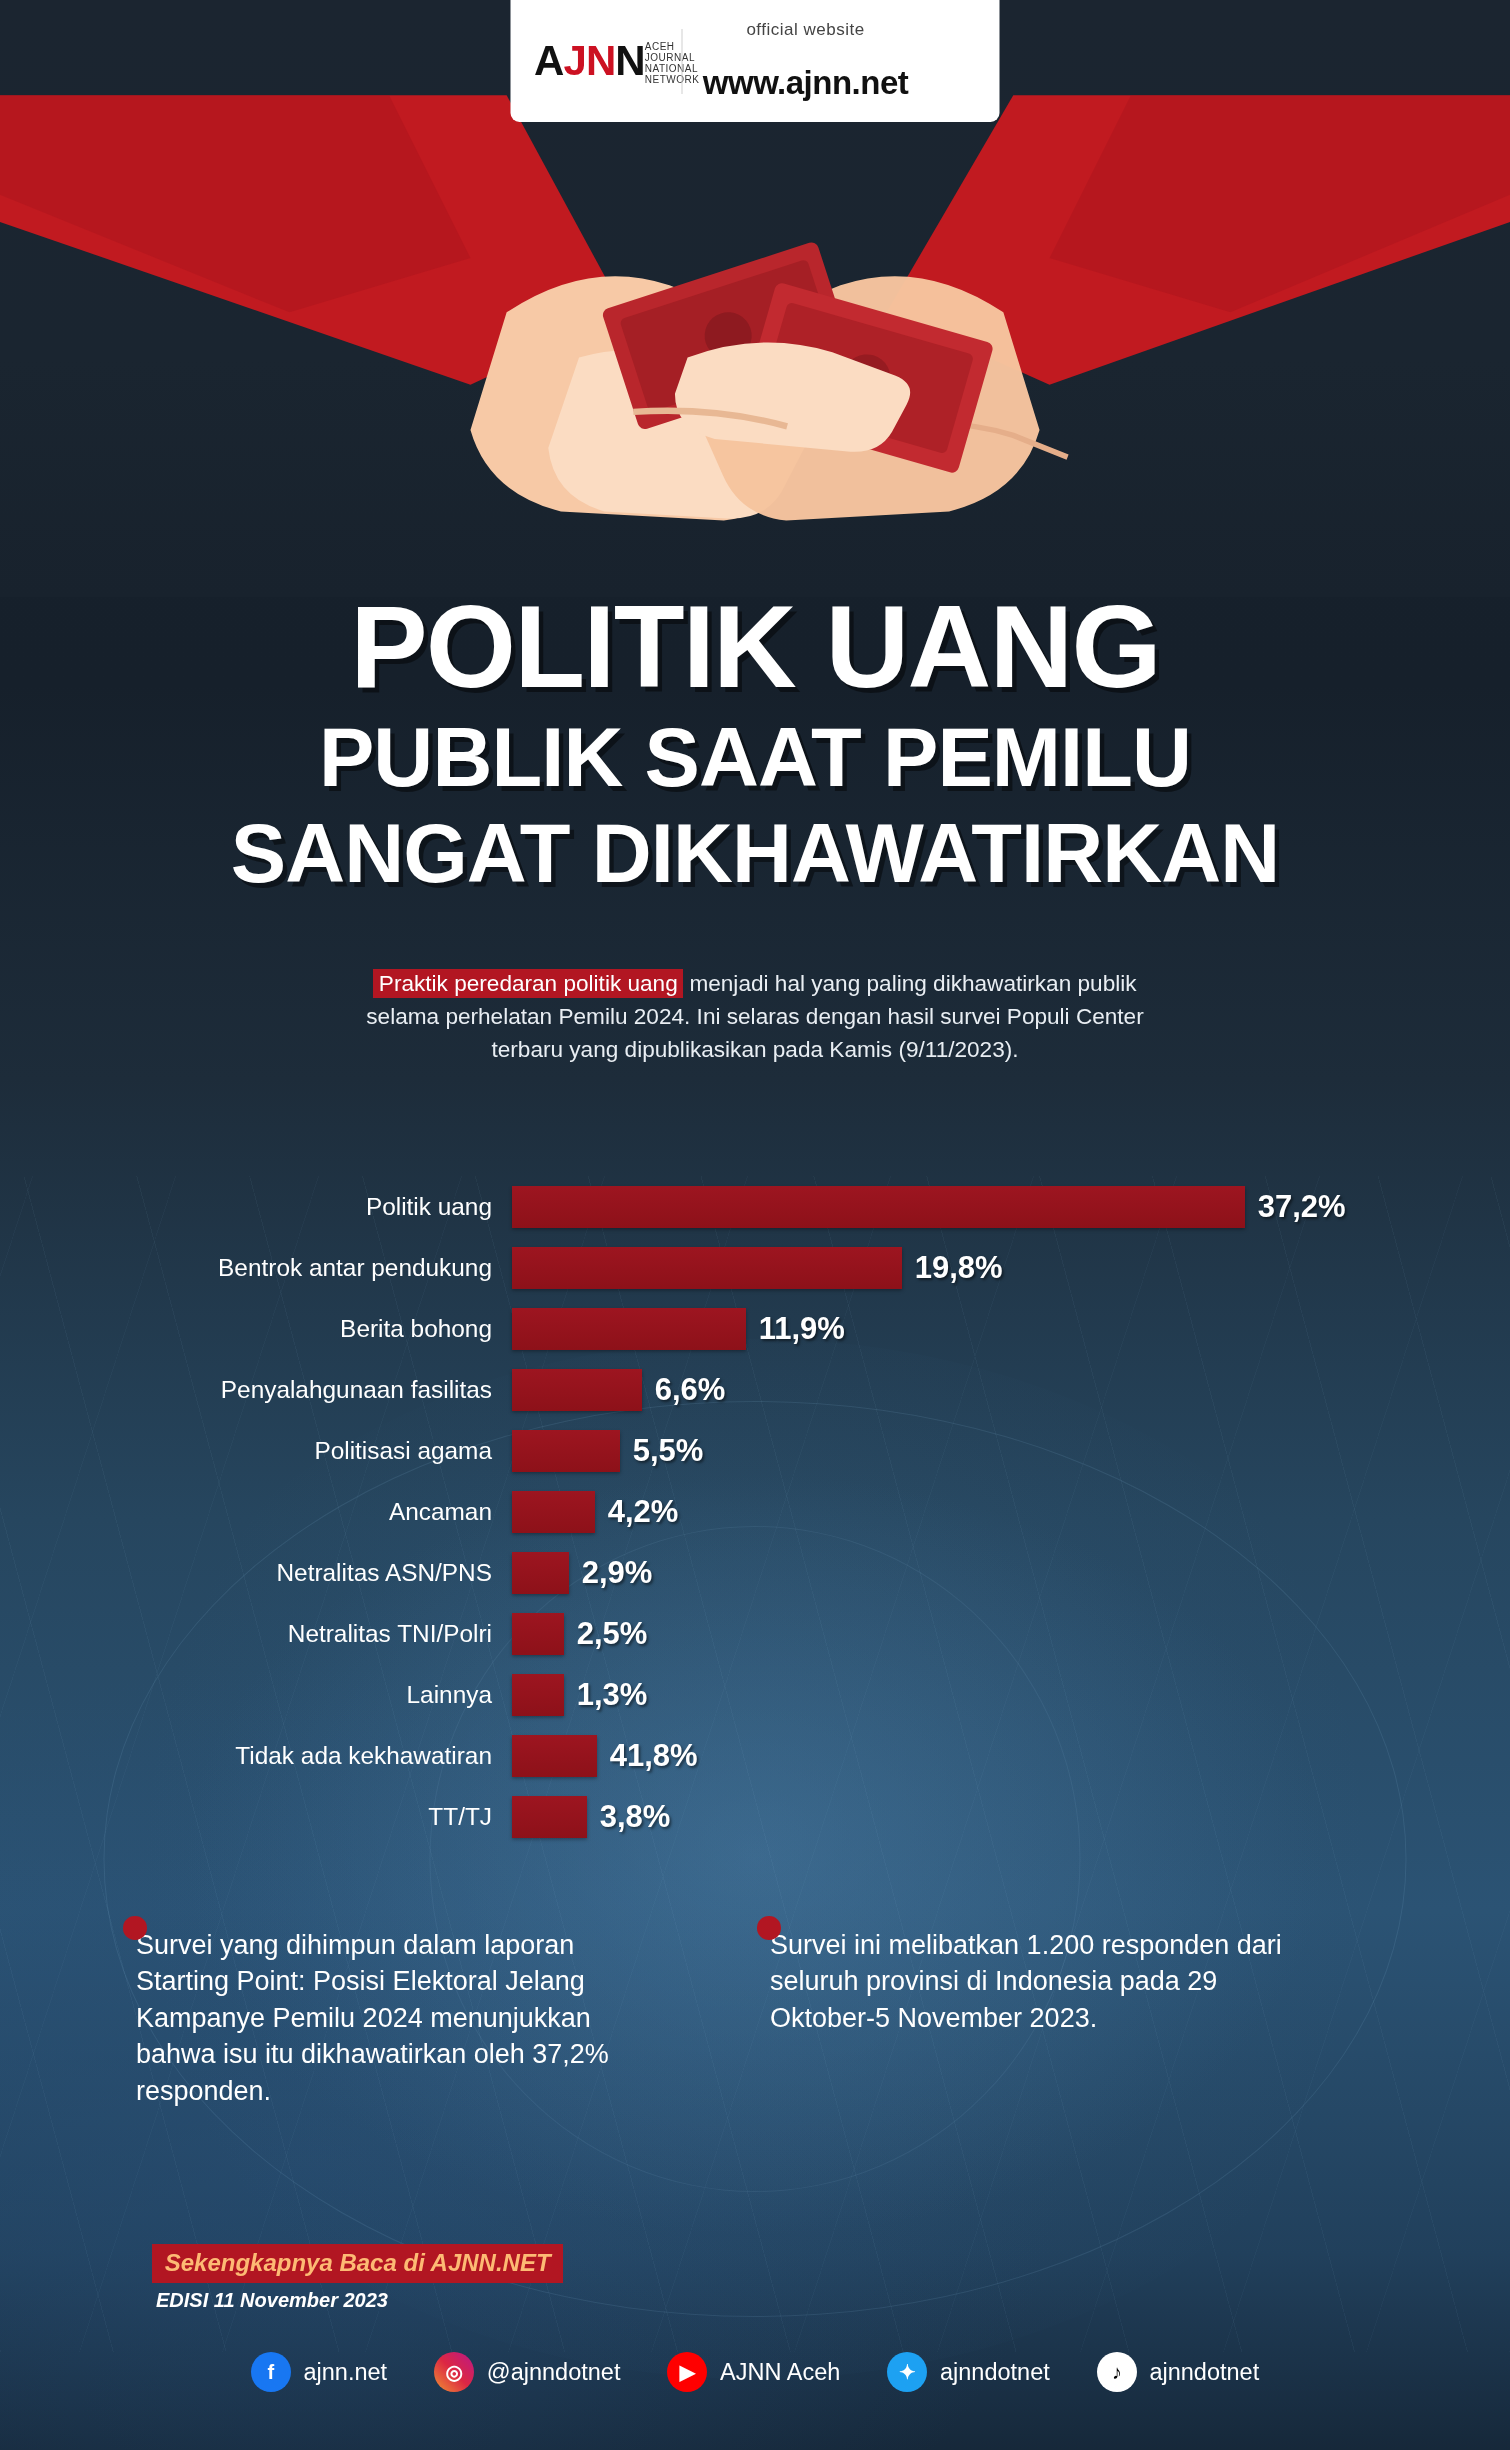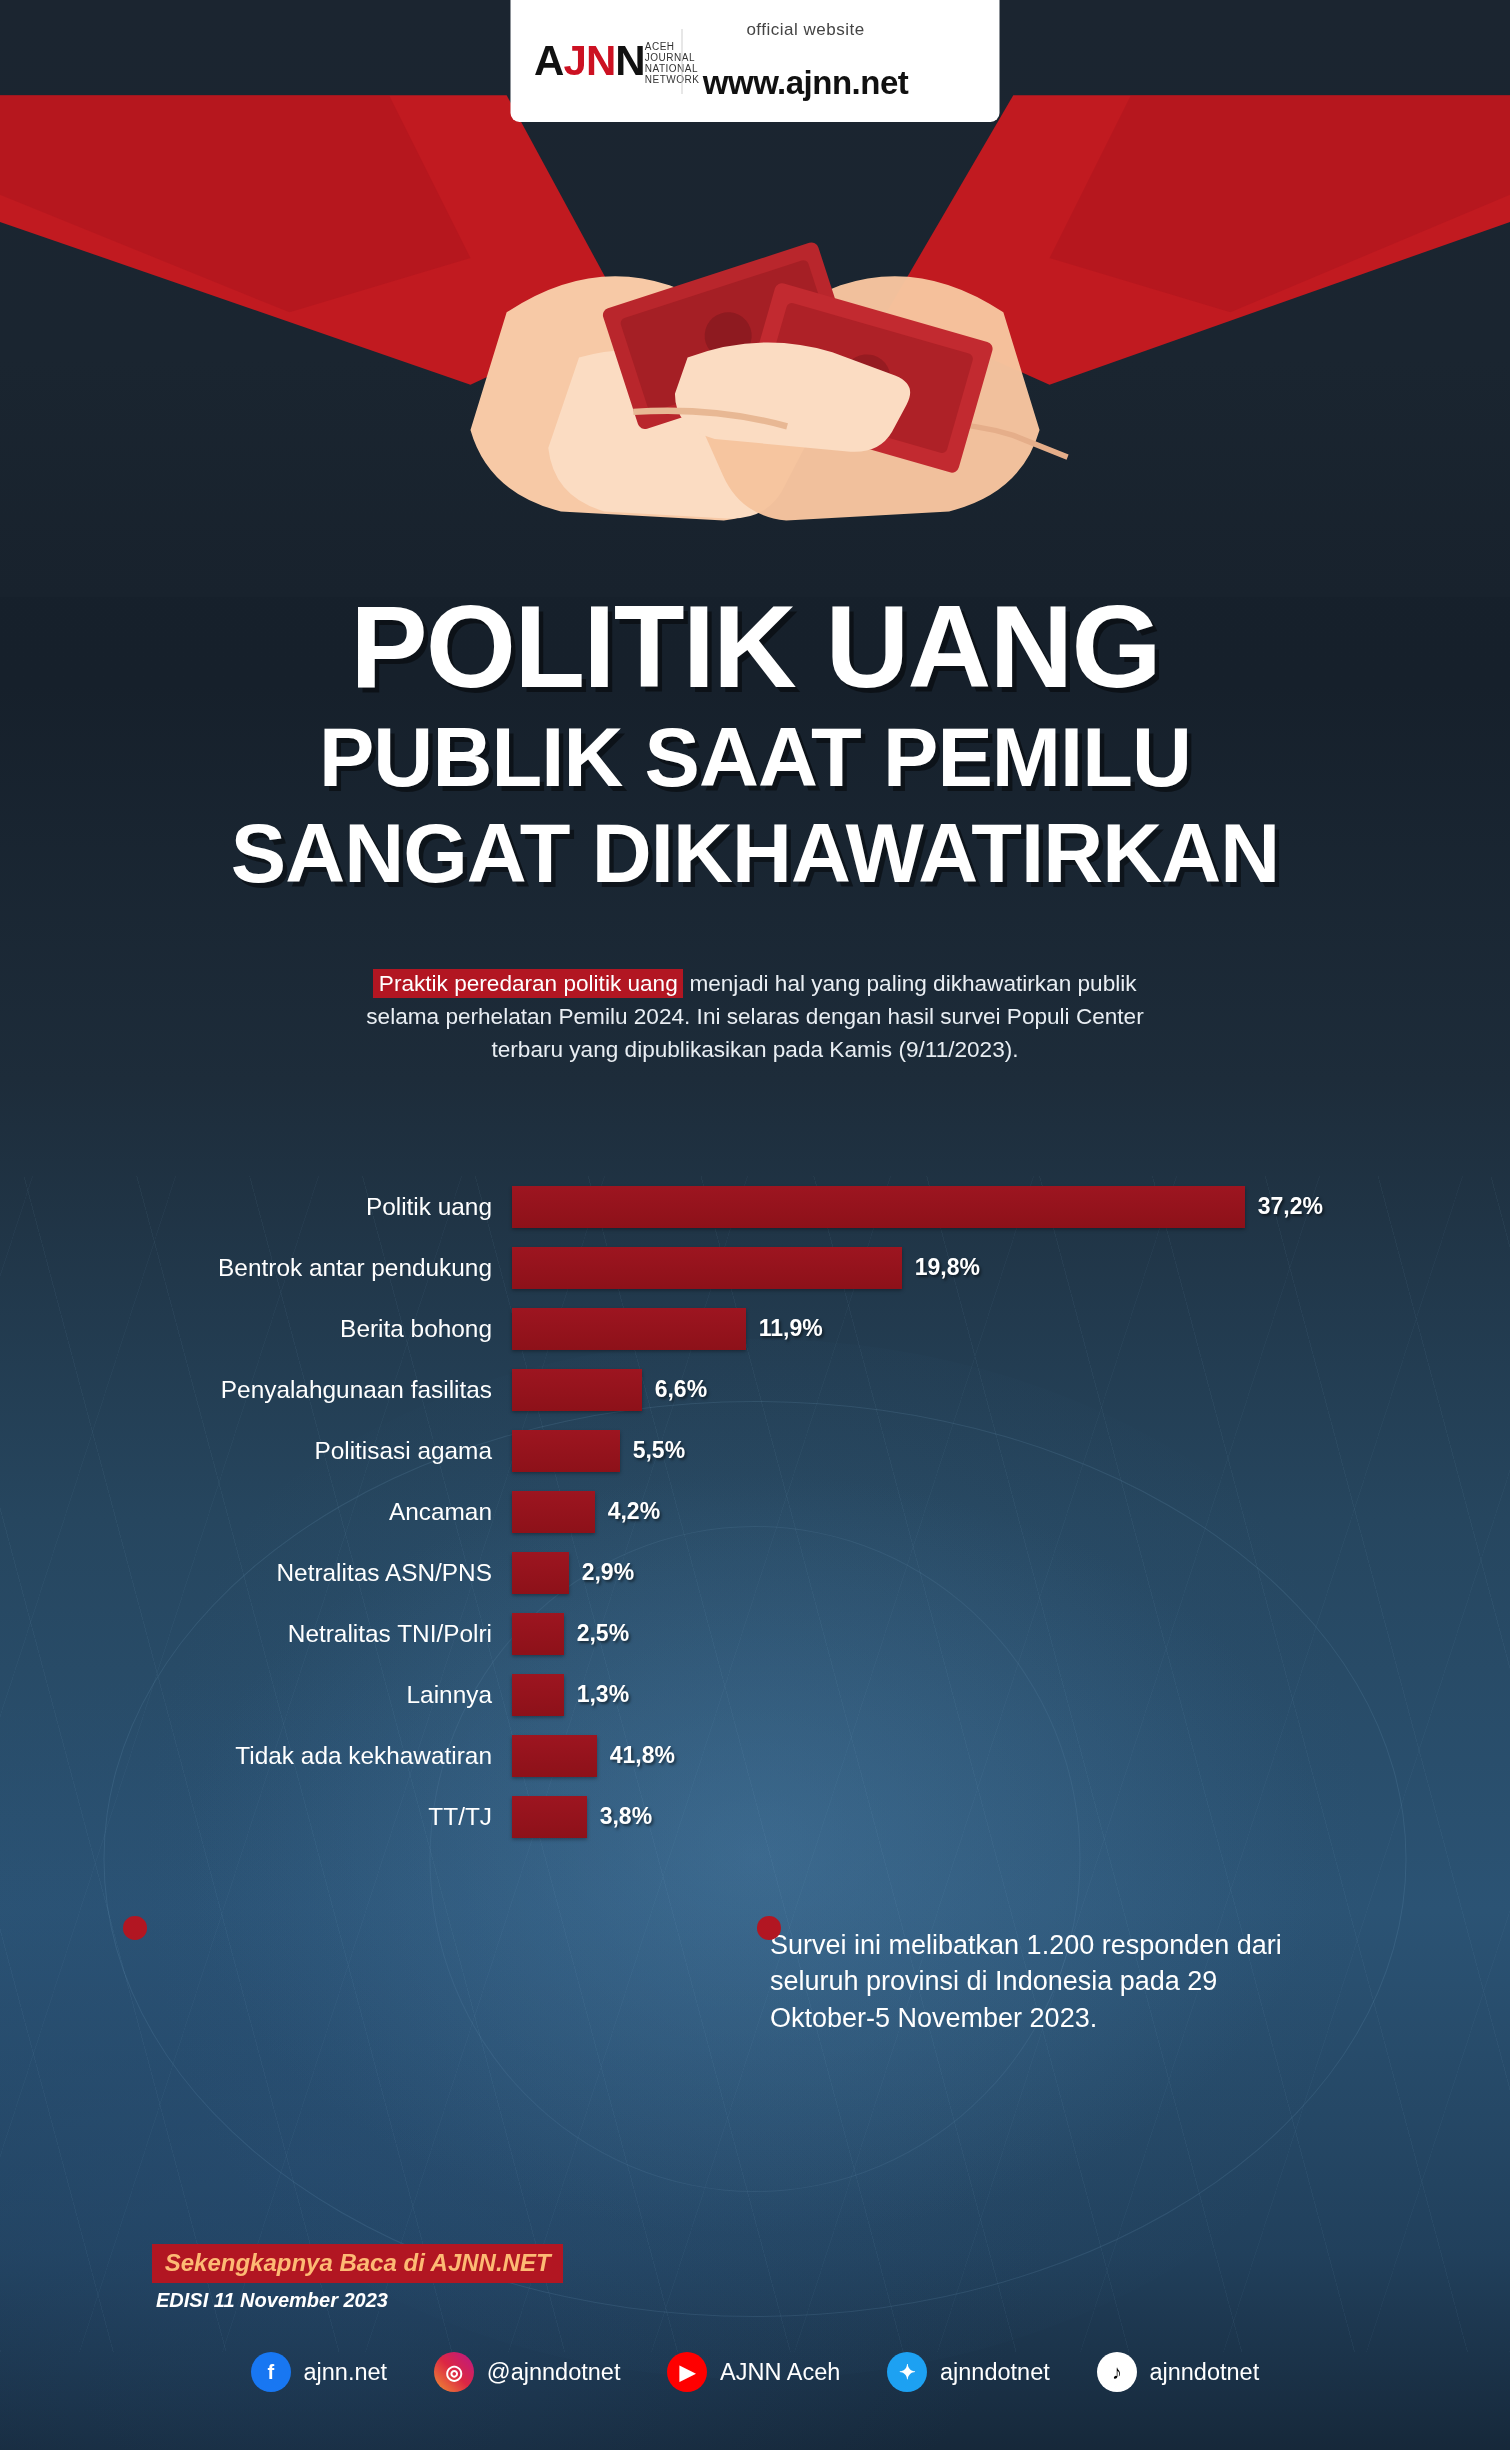--- a/index.html
+++ b/index.html
@@ -101,21 +101,21 @@
     width:512px; text-align:right; padding-right:20px;
     color:#ffffff; font-size:24.4px; white-space:nowrap;
   }
   .bar-wrap { display:flex; align-items:center; }
   .bar {
     height:42px;
     background:linear-gradient(180deg,#9d1520 0%, #8d1119 100%);
     box-shadow:0 1.8px 3.6px rgba(0,0,0,.35);
   }
   .bar-val {
-    color:#ffffff; font-size:23px; font-weight:bold; margin-left:12.7px;
+    color:#ffffff; font-size:31px; font-weight:bold; margin-left:12.7px;
     text-shadow:1.8px 1.8px 2.7px rgba(0,0,0,.5); white-space:nowrap;
   }
 
   
   .notes { position:absolute; top:1927px; left:136px; width:1267px; display:flex; gap:118px; }
   .note { position:relative; color:#ffffff; font-size:27px; line-height:1.35; width:516px; }
   .note .dot {
     position:absolute; left:-12.7px; top:-11px; width:23.5px; height:23.5px;
     border-radius:50%; background:#b21622;
   }
@@ -288,20 +288,21 @@
         <div class="bar-wrap">
           <div class="bar" style="width: 75px;"></div>
           <div class="bar-val">3,8%</div>
         </div>
       </div>
     </div>
 
   <div class="notes">
     <div class="note">
       <span class="dot"></span>
+      <span>Survei yang dihimpun dalam laporan Starting Point: Posisi Elektoral Jelang Kampanye Pemilu 2024 menunjukkan bahwa isu itu dikhawatirkan oleh 37,2% responden.</span>
     </div>
     <div class="note">
       <span class="dot"></span>
       <span>Survei ini melibatkan 1.200 responden dari seluruh provinsi di Indonesia pada 29 Oktober-5 November 2023.</span>
     </div>
   </div>
 
   <div class="read-more">Sekengkapnya Baca di AJNN.NET</div>
   <div class="edition">EDISI 11 November 2023</div>
 

